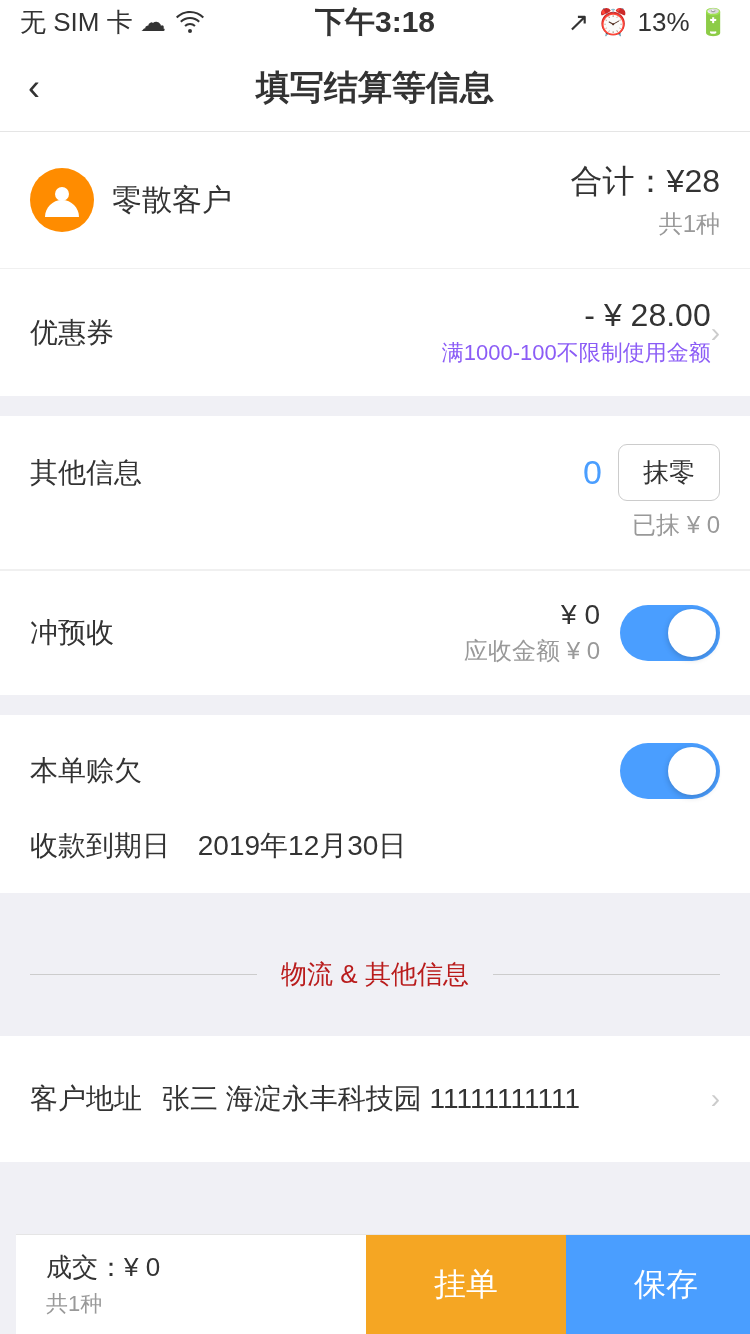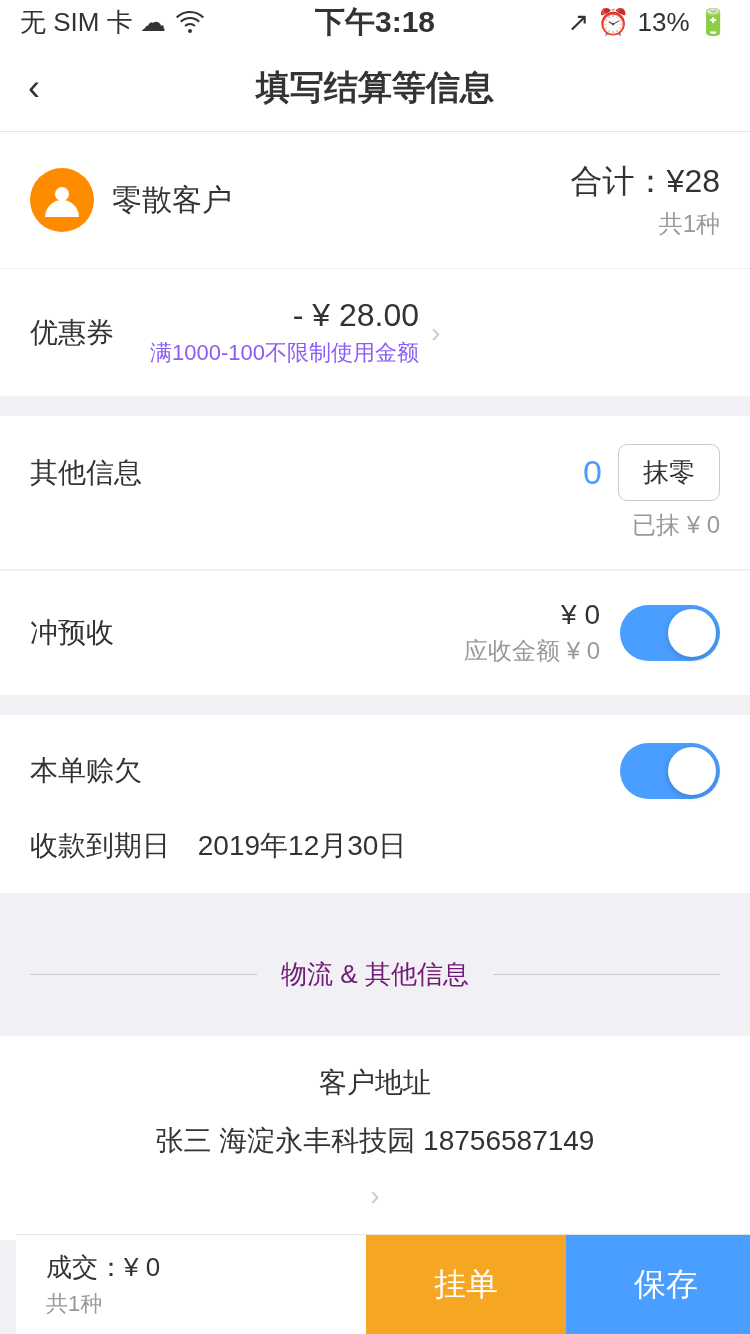--- a/index.html
+++ b/index.html
@@ -131,22 +131,23 @@
       border-top: none;
     }
     .row-label {
       font-size: 28px;
       color: #333;
       min-width: 120px;
     }
     .row-right {
       display: flex;
       align-items: center;
-      gap: 12px;
+      gap: 0;
       flex: 1;
+      justify-content: flex-end;
     }
     .row-value-block {
       text-align: right;
     }
     .coupon-amount {
       font-size: 32px;
       color: #333;
       font-weight: 500;
     }
     .coupon-desc {
@@ -256,25 +257,24 @@
       font-size: 28px;
       color: #333;
     }
 
     
     .address-card {
       background: #fff;
       margin-bottom: 20px;
     }
     .address-row {
-      padding: 28px 30px;
+      padding: 44px 30px;
       display: flex;
       align-items: center;
       gap: 20px;
-      flex-direction: column;
     }
     .address-label {
       font-size: 28px;
       color: #333;
       min-width: 100px;
     }
     .address-value {
       font-size: 28px;
       color: #333;
       flex: 1;
@@ -298,21 +298,21 @@
       height: 1px;
       background: #ccc;
     }
     .logistics-line-right {
       flex: 1;
       height: 1px;
       background: #ccc;
     }
     .logistics-text {
       font-size: 26px;
-      color: #701a75;
+      color: #b91c1c;
       padding: 0 24px;
     }
 
     
     .bottom-bar {
       position: fixed;
       bottom: 0;
       left: 16px;
       width: 750px;
       height: 100px;
@@ -463,21 +463,21 @@
     <div class="logistics-inner">
       <div class="logistics-line-left"></div>
       <span class="logistics-text">物流 &amp; 其他信息</span>
       <div class="logistics-line-right"></div>
     </div>
   </div>
 
   <div class="address-card">
     <div class="address-row">
       <span class="address-label">客户地址</span>
-      <span class="address-value">张三 海淀永丰科技园 18756587149</span>
+      <span class="address-value">张三 海淀永丰科技园 11111111111</span>
       <span class="chevron-icon">›</span>
     </div>
   </div>
 
   <div class="gray-area"></div>
 
 </div>
 
 <div class="bottom-bar">
   <div class="bottom-info">

